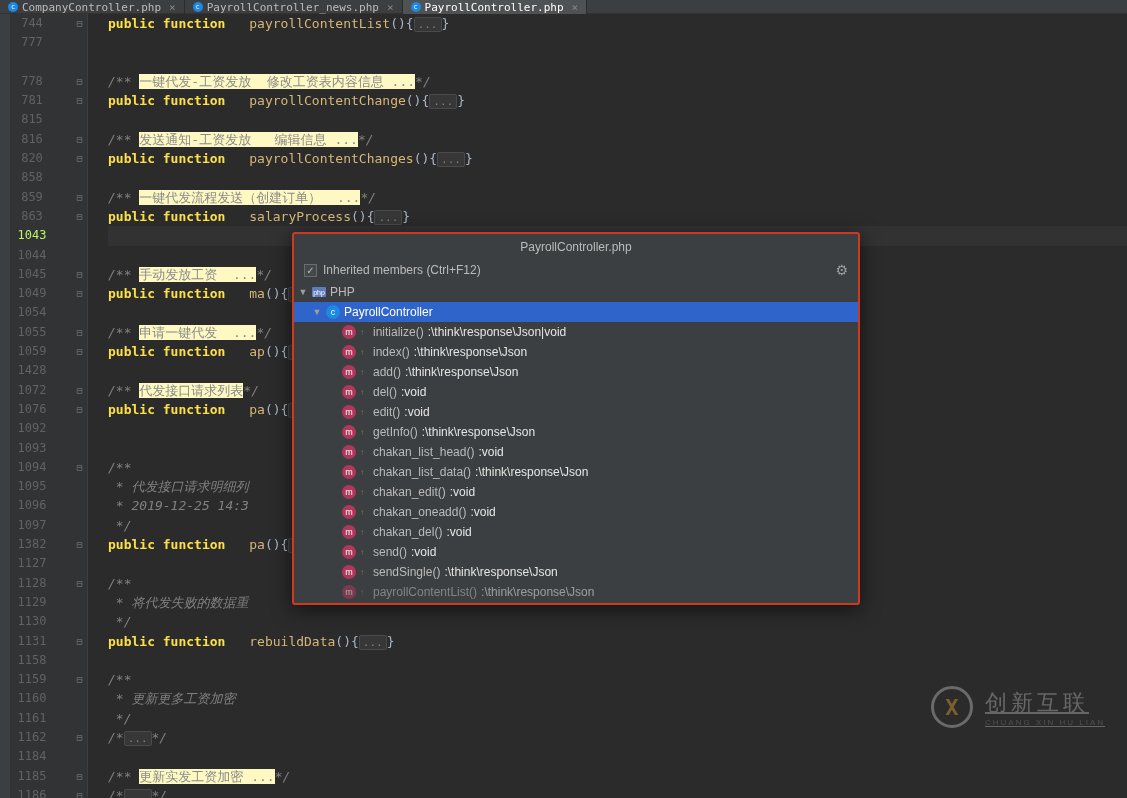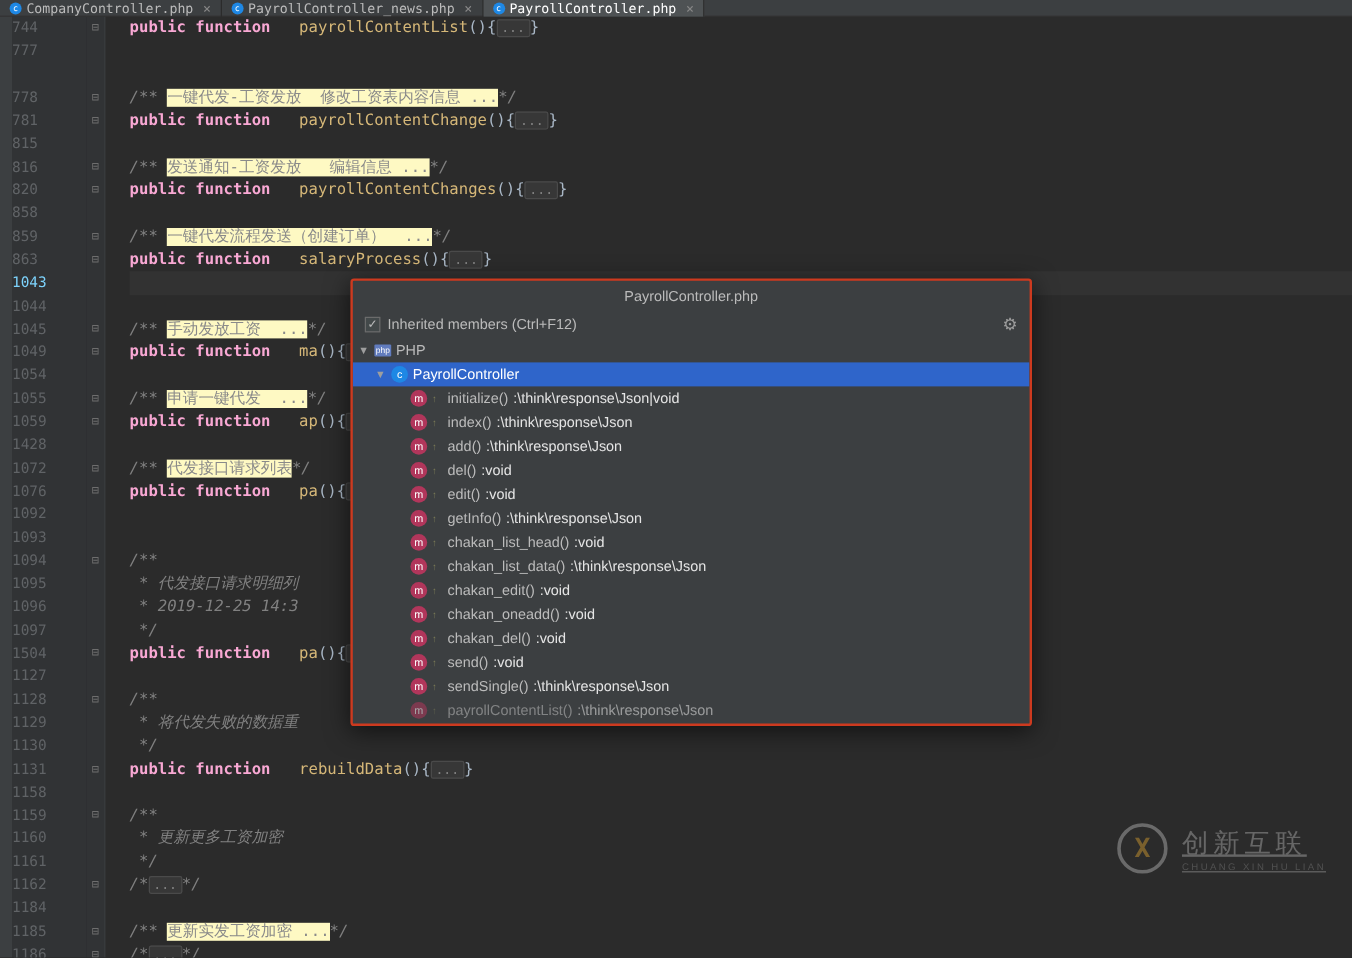--- a/index.html
+++ b/index.html
@@ -41,32 +41,32 @@
   color: white;
 }
 .tab-close { font-size: 11px; color: #888; margin-left: 4px; }
 .editor {
   display: flex;
   height: calc(100% - 14px);
 }
 .gutter {
   width: 62px;
   background: #313335;
-  text-align: left;
+  text-align: center;
   color: #606366;
   font-size: 12px;
   user-select: none;
 }
 .gutter-line {
   height: 19.3px;
   line-height: 19.3px;
   padding-right: 18px;
   position: relative;
 }
-.gutter-line.highlighted { color: #7dd3fc; }
+.gutter-line.highlighted { color: #bef264; }
 .fold-col {
   width: 16px;
   background: #313335;
   border-right: 1px solid #3c3f41;
 }
 .fold-mark {
   height: 19.3px;
   display: flex;
   align-items: center;
   justify-content: center;
@@ -82,21 +82,21 @@
   padding-left: 20px;
   background: #2b2b2b;
   position: relative;
 }
 .code-line {
   height: 19.3px;
   line-height: 19.3px;
   white-space: pre;
 }
 .code-line.caret-line { background: #323232; }
-.kw { color: #f9a8d4; font-weight: bold; }
+.kw { color: #fde047; font-weight: bold; }
 .fn { color: #d5b778; margin-left: 16px; }
 .cm { color: #808080; font-style: italic; }
 .cm-hl { background: #fef9c3; color: #8a8a8a; font-style: normal; }
 .fold-dots {
   background: #373737;
   color: #808080;
   border: 1px solid #4a4a4a;
   border-radius: 2px;
   padding: 0 3px;
   font-size: 11px;
@@ -273,21 +273,21 @@
       <div class="gutter-line">1059</div>
       <div class="gutter-line">1428</div>
       <div class="gutter-line">1072</div>
       <div class="gutter-line">1076</div>
       <div class="gutter-line">1092</div>
       <div class="gutter-line">1093</div>
       <div class="gutter-line">1094</div>
       <div class="gutter-line">1095</div>
       <div class="gutter-line">1096</div>
       <div class="gutter-line">1097</div>
-      <div class="gutter-line">1504</div>
+      <div class="gutter-line">1382</div>
       <div class="gutter-line">1127</div>
       <div class="gutter-line">1128</div>
       <div class="gutter-line">1129</div>
       <div class="gutter-line">1130</div>
       <div class="gutter-line">1131</div>
       <div class="gutter-line">1158</div>
       <div class="gutter-line">1159</div>
       <div class="gutter-line">1160</div>
       <div class="gutter-line">1161</div>
       <div class="gutter-line">1162</div>

